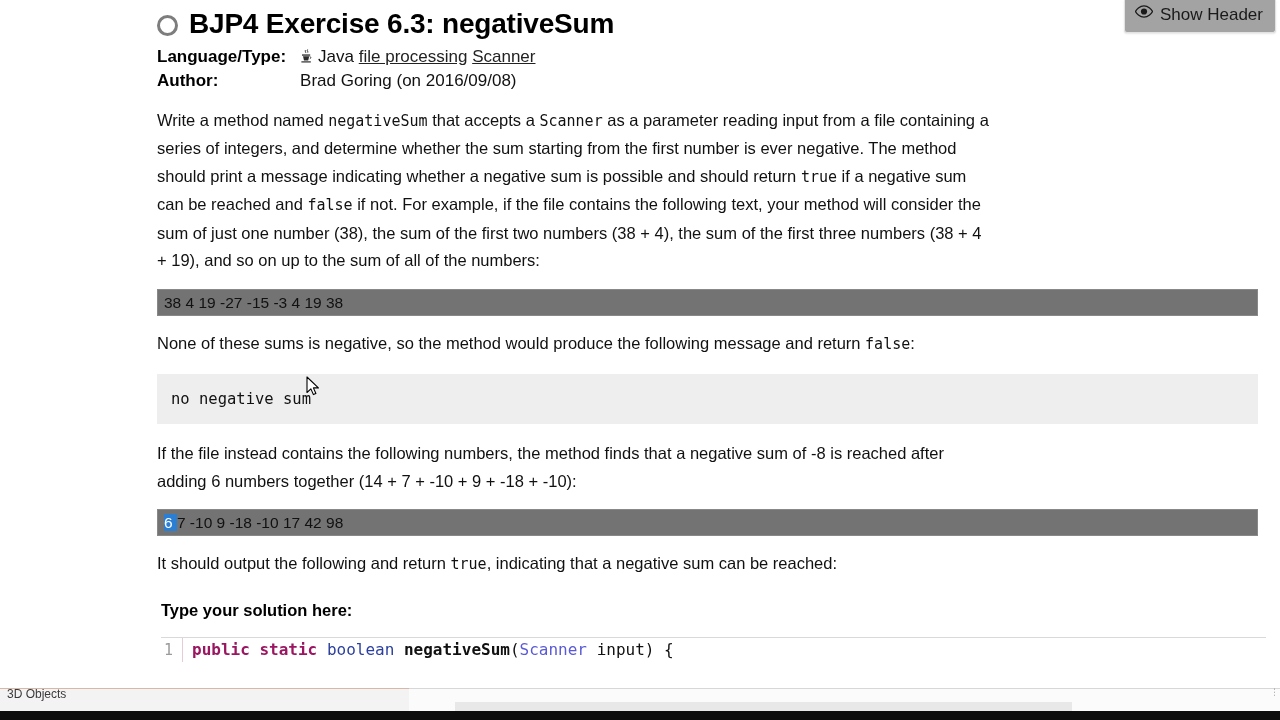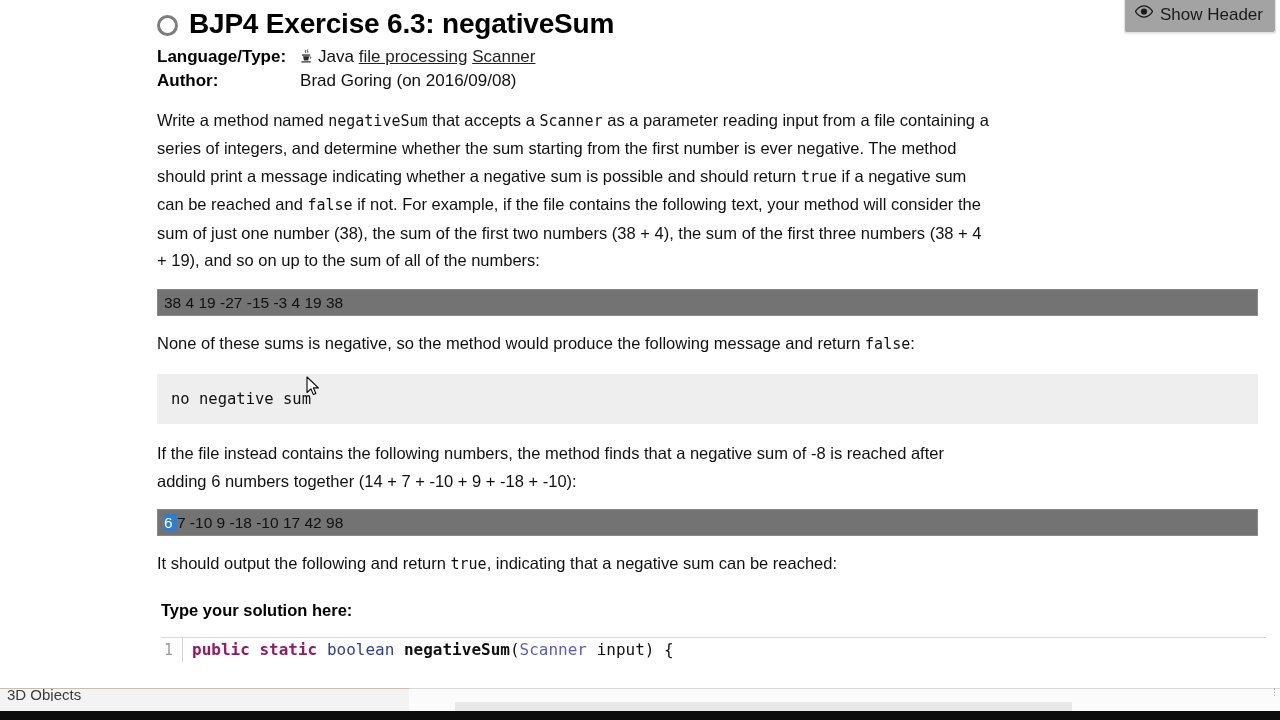--- a/index.html
+++ b/index.html
@@ -192,21 +192,21 @@
   #explorer-sliver {
     position: absolute;
     left: 0; top: 0;
     width: 409px; height: 24px;
     background: #f3f3f3;
     border-top: 1px solid #d7b7a8;
   }
   #explorer-label {
     position: absolute;
     left: 7px; top: -1px;
-    font-size: 15px;
+    font-size: 12px;
     color: #3a3a3a;
     font-family: "Liberation Sans", sans-serif;
     overflow: hidden;
     height: 13px;
     line-height: 13px;
   }
   #win2-sliver {
     position: absolute;
     left: 409px; top: 0;
     width: 871px; height: 24px;

